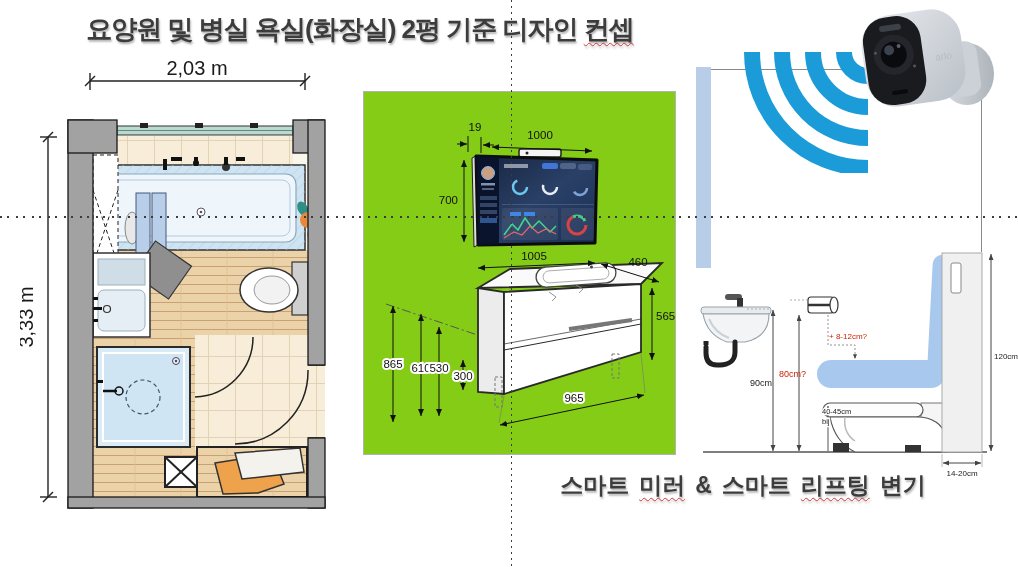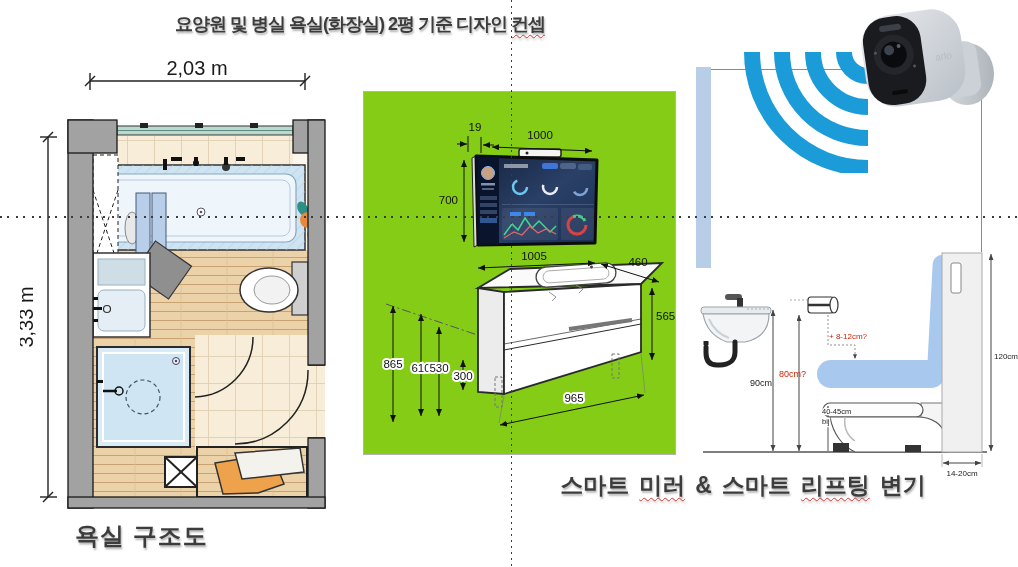--- a/index.html
+++ b/index.html
@@ -7,21 +7,21 @@
     position:relative;width:1018px;height:567px;background:#ffffff;
     overflow:hidden;font-family:"Liberation Sans",sans-serif;
   }
   .abs{position:absolute;}
   
   .guide-h{left:0;top:216px;width:1018px;height:2px;z-index:50;pointer-events:none;
     background-image:repeating-linear-gradient(to right,#3c3c3c 0 2px,transparent 2px 7px,#3c3c3c 7px 9px,transparent 9px 16px);}
   .guide-v{left:511px;top:0;width:1px;height:567px;z-index:50;pointer-events:none;
     background-image:repeating-linear-gradient(to bottom,#3c3c3c 0 2px,transparent 2px 6px);}
   
-  .title{left:40px;top:12px;width:640px;text-align:center;font-size:18px;font-weight:bold;
+  .title{left:40px;top:12px;width:640px;text-align:center;font-size:26px;font-weight:bold;
     color:#3c3c3c;letter-spacing:-1px;text-shadow:1px 2px 2px rgba(90,90,90,.45);white-space:nowrap;}
   .caption{font-weight:bold;color:#3c3c3c;text-shadow:1px 2px 2px rgba(90,90,90,.45);white-space:nowrap;}
   .cap-left{left:75px;top:520px;font-size:24px;letter-spacing:1px;}
   .cap-right{left:548px;top:470px;width:390px;font-size:23px;text-align:center;}
   .cap-right span{margin:12px 5px;}
   .squiggle{text-decoration:underline;text-decoration-style:wavy;text-decoration-color:#d03a3a;text-decoration-thickness:1px;text-underline-offset:4px;}
   
   .panel{left:363px;top:91px;width:311px;height:362px;border:1px solid #b3b3b3;background:#84cc16;}
   
   .hline{left:711px;top:69px;width:157px;height:1px;background:#8a8a8a;}
@@ -176,21 +176,20 @@
     <g fill="#a2a2a2" stroke="#1a1a1a" stroke-width="1.3">
       <rect x="48" y="60" width="25" height="388"></rect>
       <rect x="48" y="60" width="49" height="33"></rect>
       <rect x="273" y="60" width="31" height="33"></rect>
       <rect x="288" y="60" width="17" height="245"></rect>
       <rect x="288" y="378" width="17" height="70"></rect>
       <rect x="48" y="437" width="257" height="11"></rect>
     </g>
   </svg>
 
-  <div class="abs caption cap-left">욕실 구조도</div>
 
   <div class="abs panel">
   <svg width="311" height="362" viewBox="0 0 311 362">
     <defs>
       <linearGradient id="scr" x1="0" y1="0" x2="1" y2="1">
         <stop offset="0" stop-color="#16233f"></stop>
             <stop offset="0.5" stop-color="#2a4066"></stop>
             <stop offset="1" stop-color="#1c2f55"></stop>
       </linearGradient>
       <marker id="arr" markerWidth="9" markerHeight="8" refX="7" refY="3" orient="auto-start-reverse">

